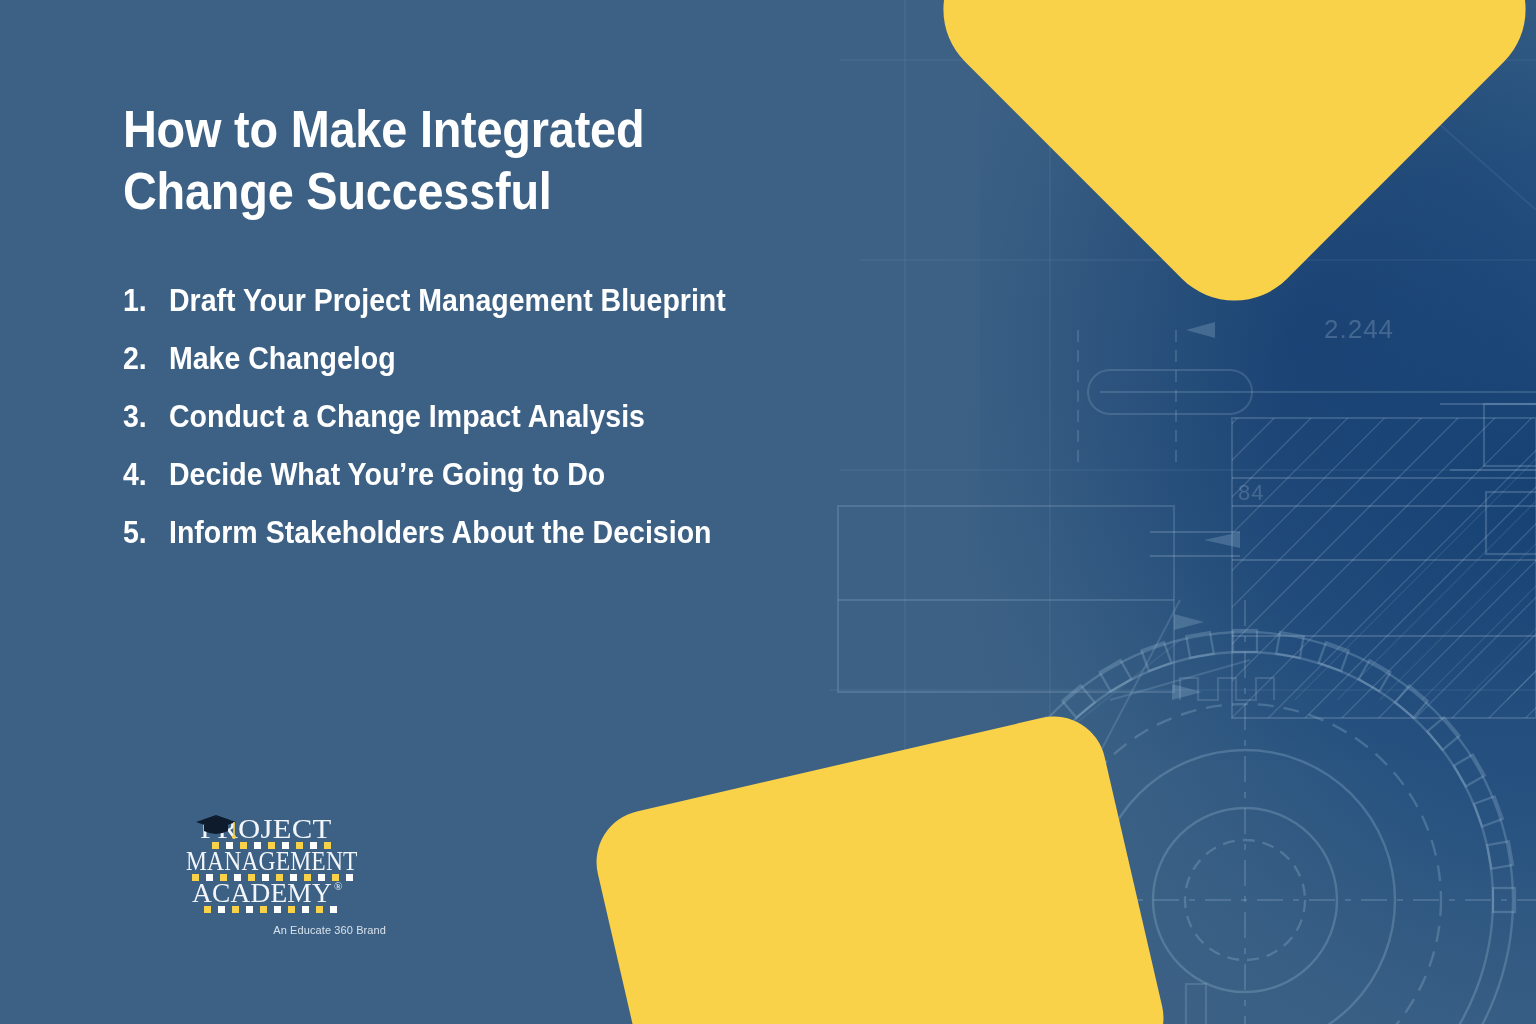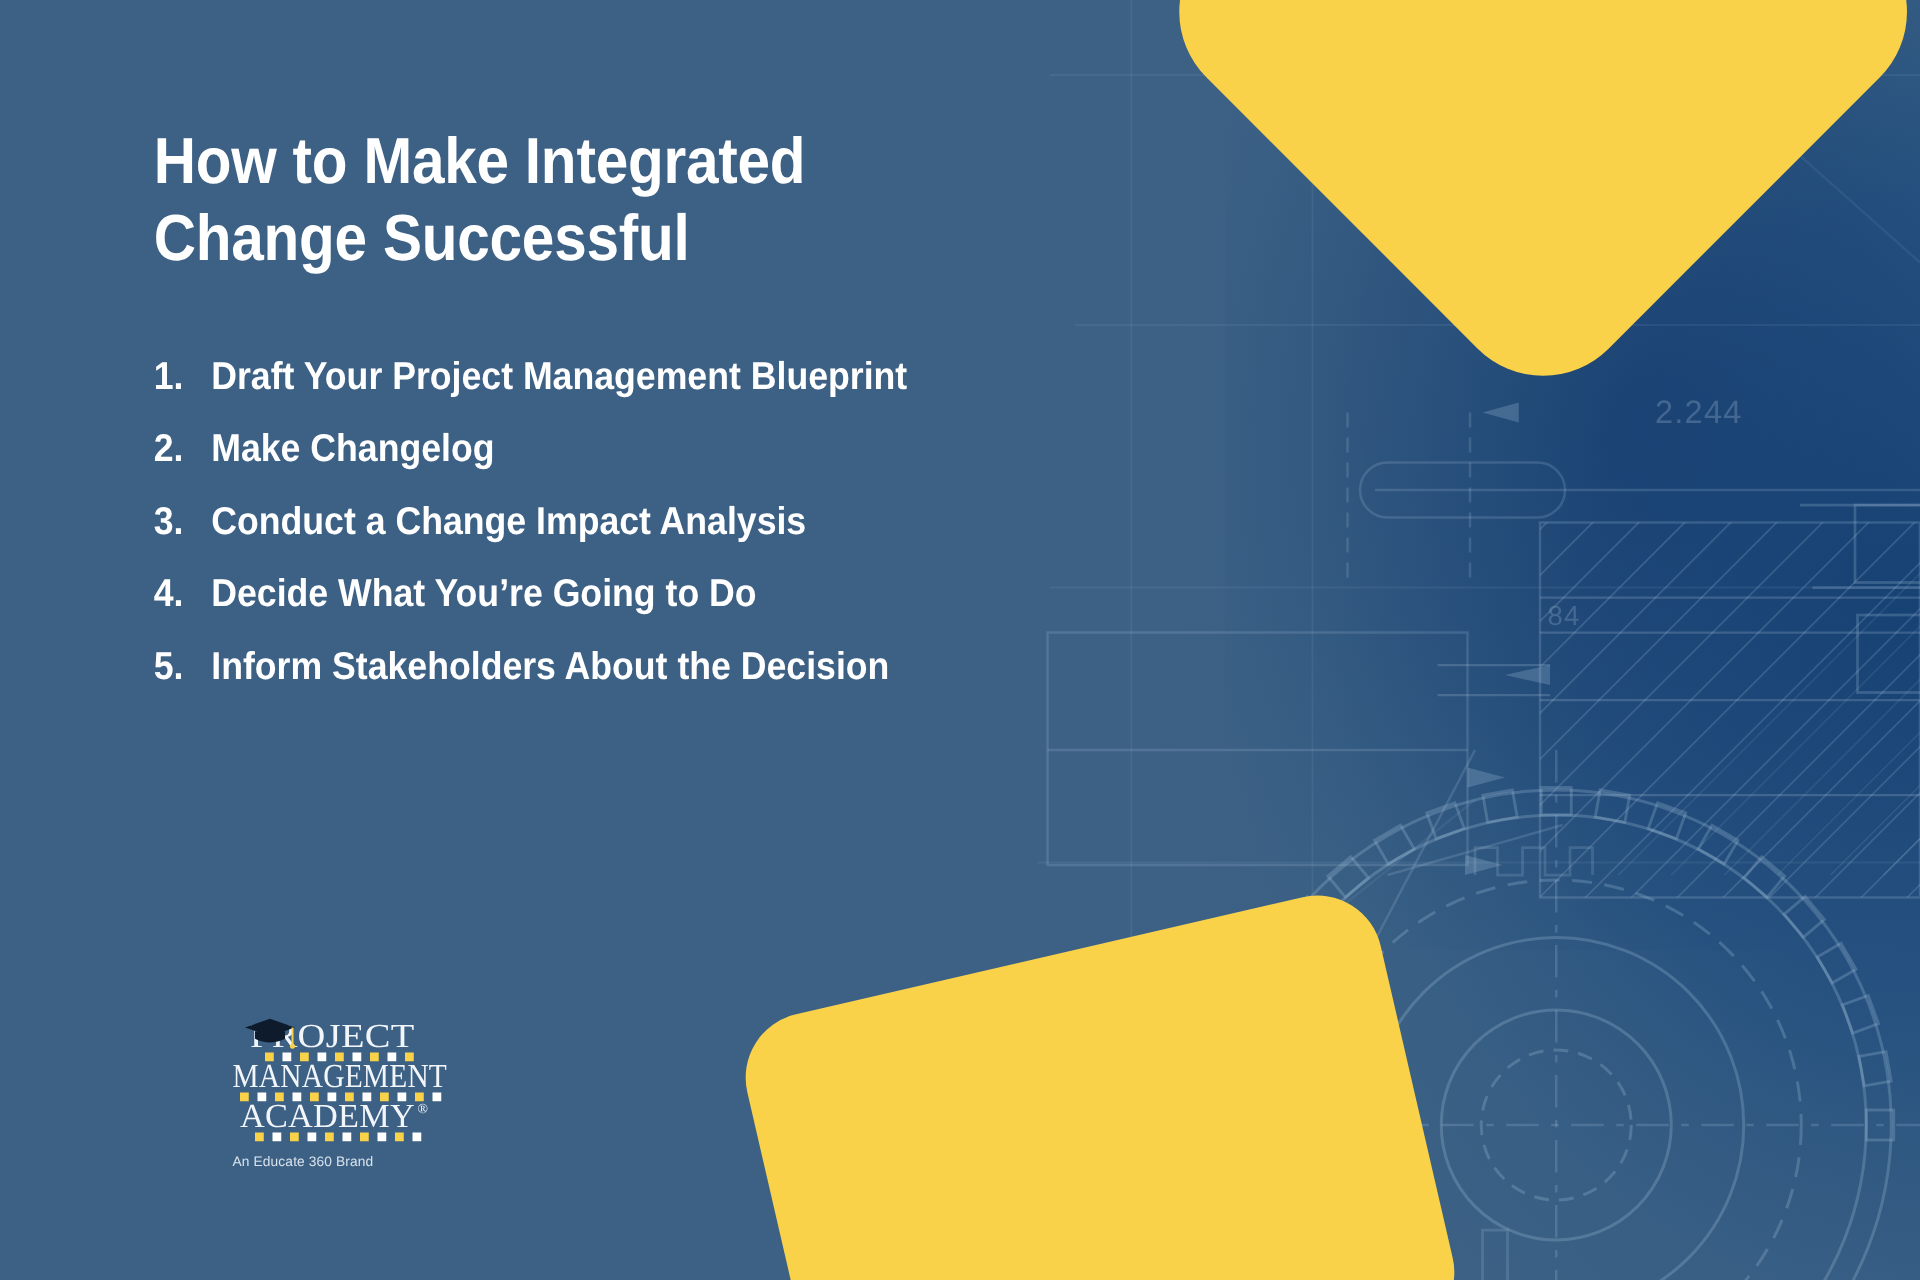--- a/index.html
+++ b/index.html
@@ -101,21 +101,21 @@
   
   #logo {
     position: absolute;
     left: 186px;
     top: 812px;
     width: 200px;
   }
   #logo svg { display: block; }
   #logo-tagline {
     margin-top: 2px;
-    text-align: left;
+    text-align: right;
     color: #d8e2ec;
     font-size: 11px;
     letter-spacing: 0.1px;
     font-family: "Liberation Sans", sans-serif;
   }
 </style>
 </head>
 <body>
 
 <div id="slide">

